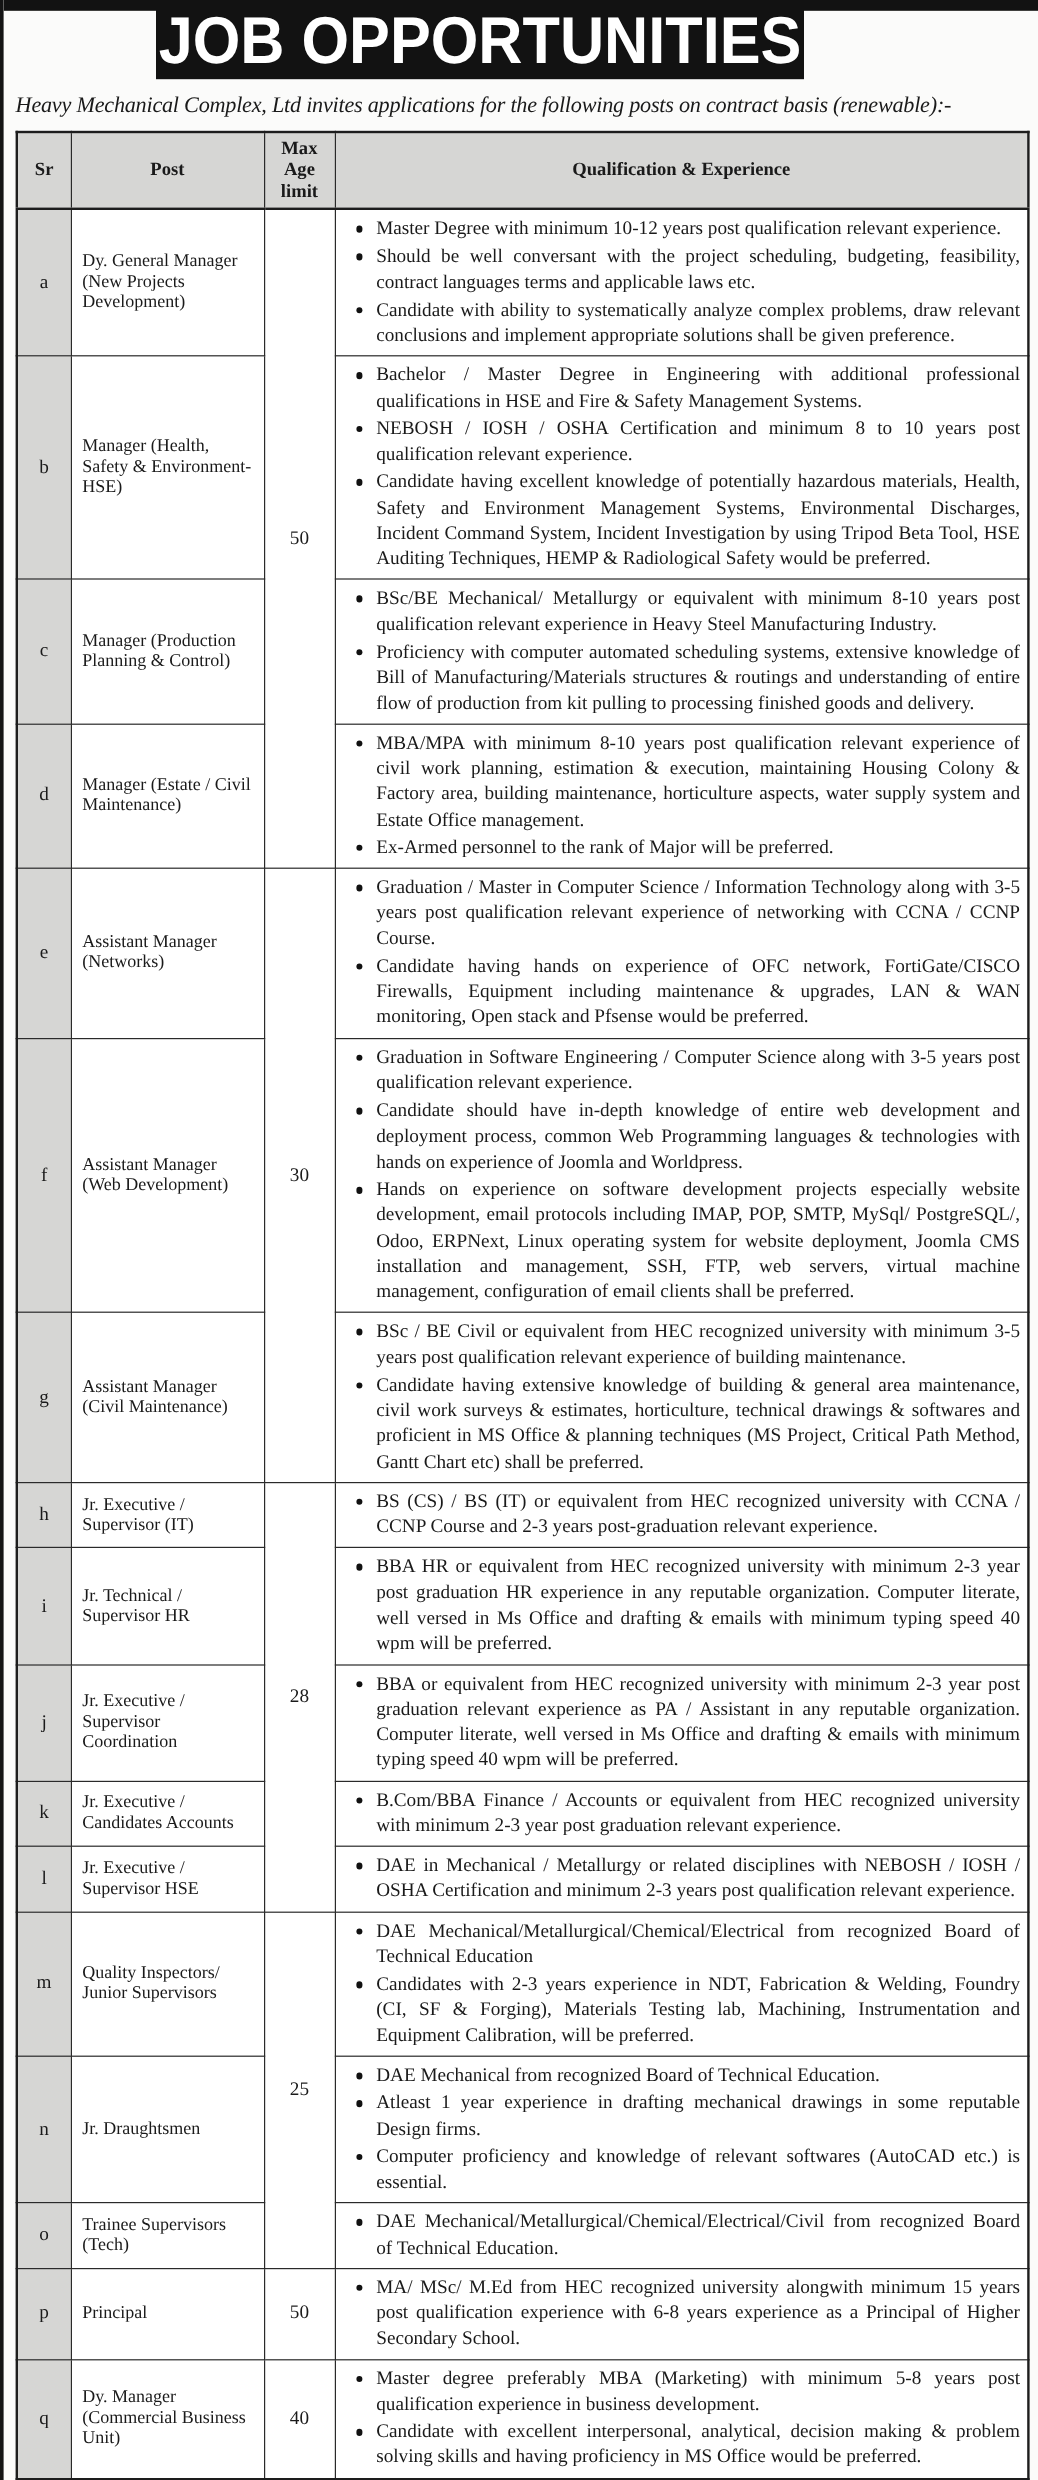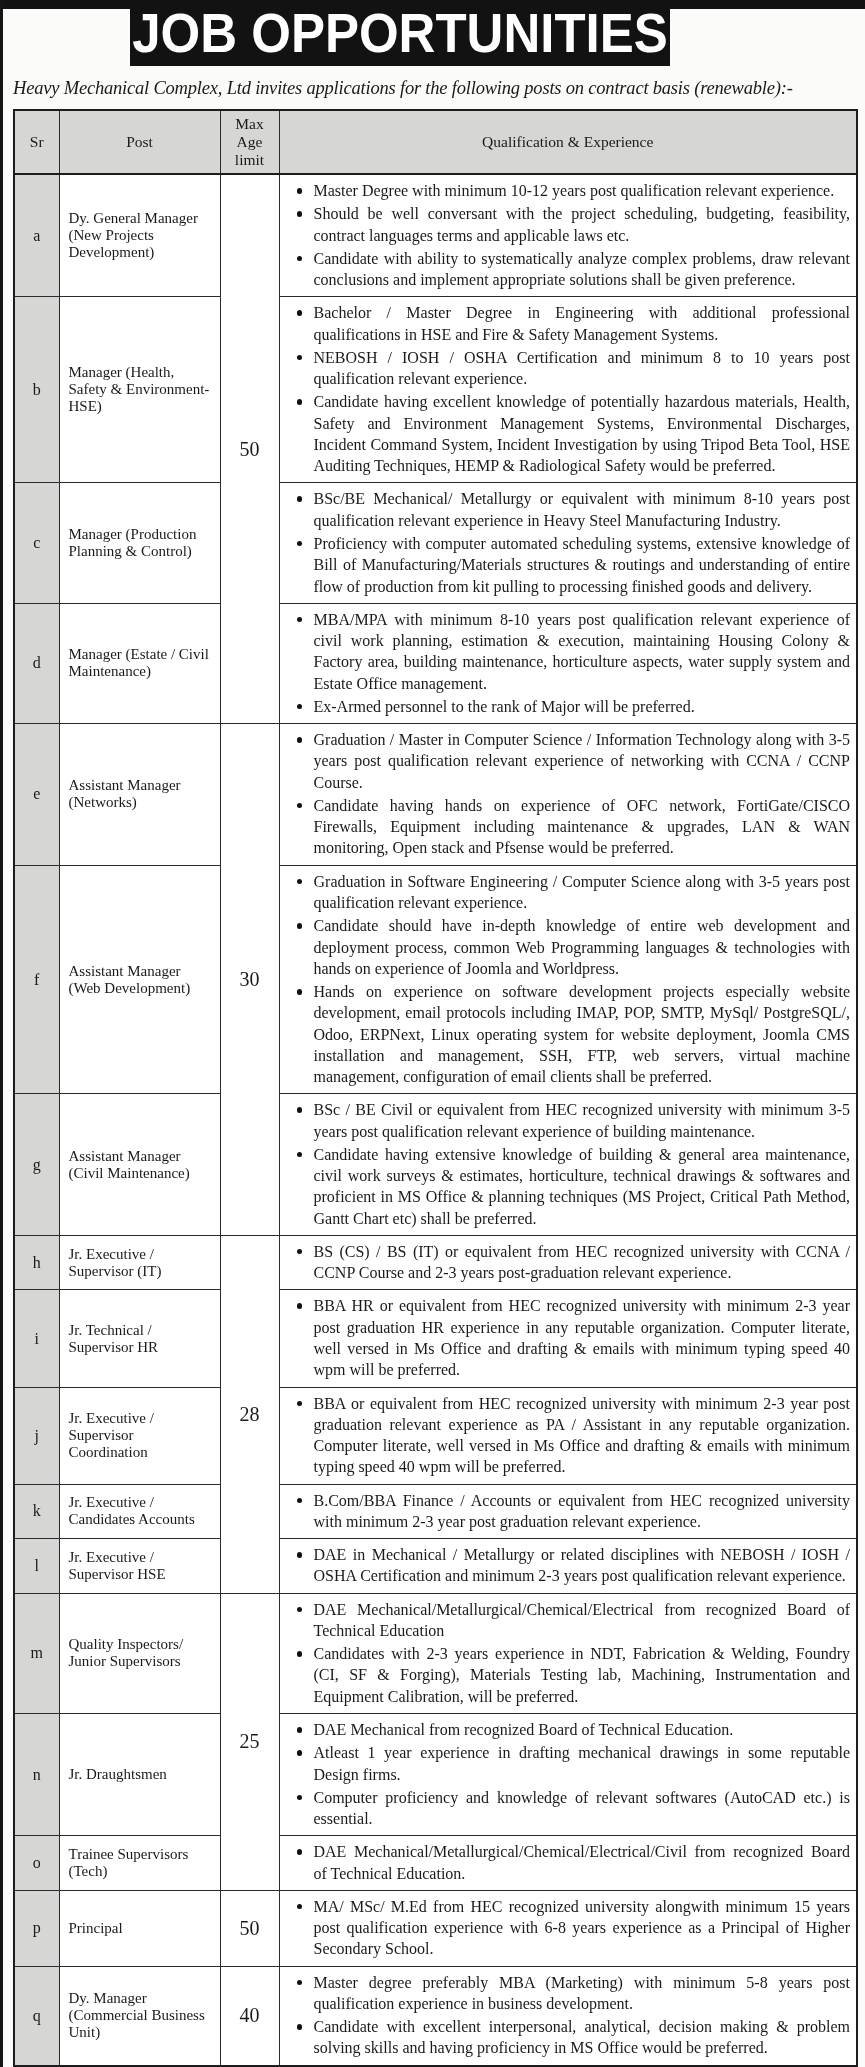--- a/index.html
+++ b/index.html
@@ -24,29 +24,29 @@
   }
   .intro { font-size:18.5px; margin:12px 10px 10px 10px; letter-spacing:-0.2px;font-style:italic; }
 
   
   table.jobs {
     width:845px; margin:0 10px; border-collapse:collapse;
     border:2.5px solid #1d1d1d; table-layout:fixed;
   }
   table.jobs th, table.jobs td { border:1.6px solid #2a2a2a; vertical-align:middle; }
   table.jobs thead th {
-    background:#d6d6d4; font-weight:normal; font-size:15.5px; text-align:center;
+    background:#d6d6d4; font-weight:bold; font-size:15.5px; text-align:center;
     padding:4px 2px; border-bottom:2.2px solid #1d1d1d;
   }
   col.c-sr   { width:45px; }
   col.c-post { width:161px; }
   col.c-age  { width:59px; }
   td.sr  { background:#d6d6d4; text-align:center; font-size:16px; padding:2px; }
   td.post{ background:#fff; font-size:15px; padding:4px 4px 4px 9px; vertical-align:middle; }
-  td.age { background:#fff; text-align:center; font-size:20px; }
+  td.age { background:#fff; text-align:center; font-size:16px; }
   td.qual{ background:#fff; padding:3px 6px 4px 4px; }
   .qlist { list-style:none; margin:0; padding:0; }
   .qlist li {
     font-size:16px; line-height:1.33; text-align:justify;
     padding-left:30px; position:relative; margin:2px 0;
   }
   .qlist li::before {
     content:""; position:absolute; left:13px; top:8px;
     width:5.5px; height:5.5px; border-radius:50%; background:#111;
   }

